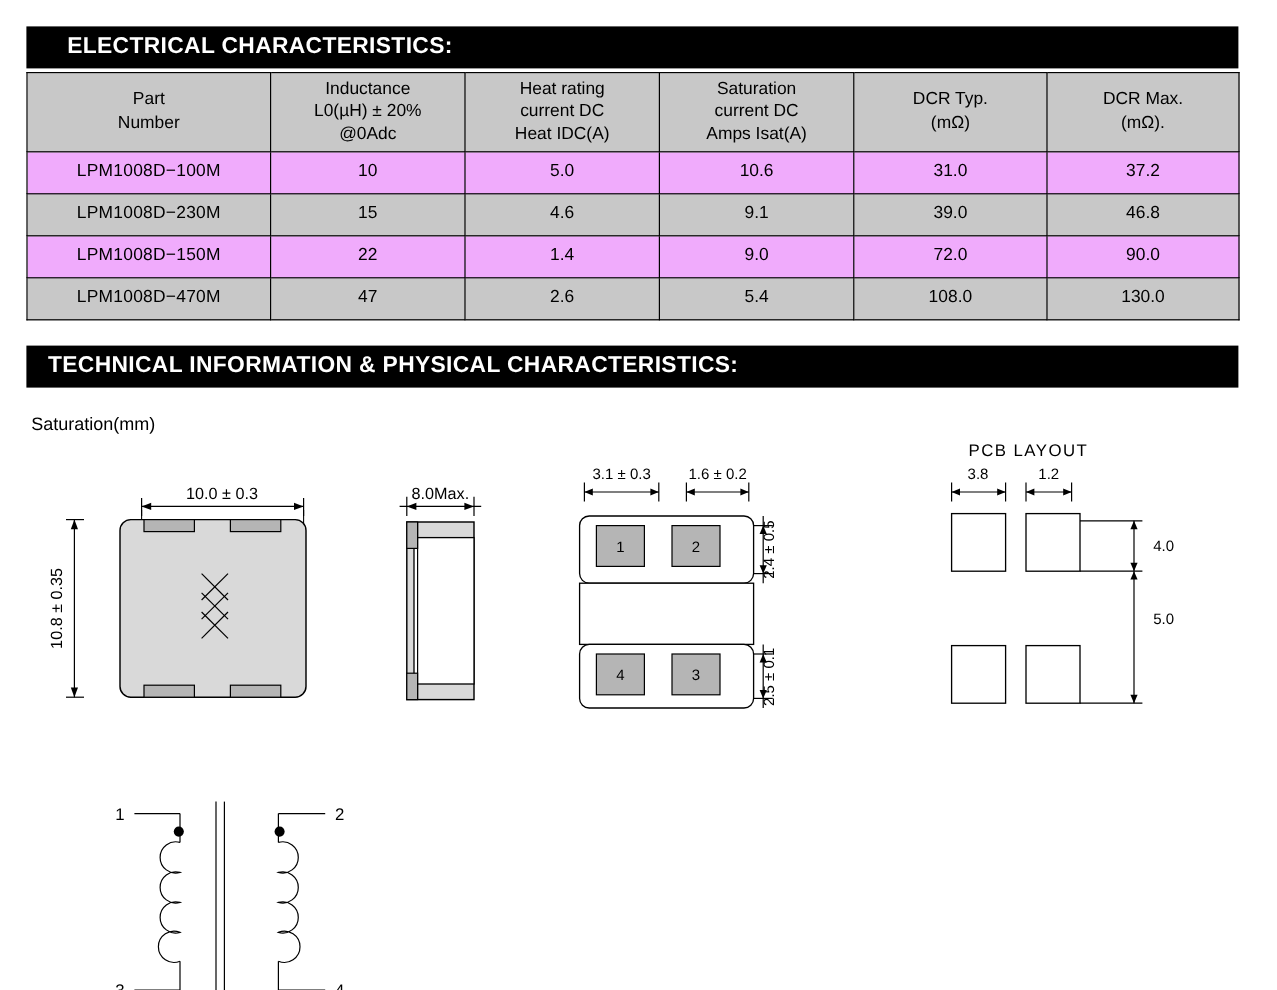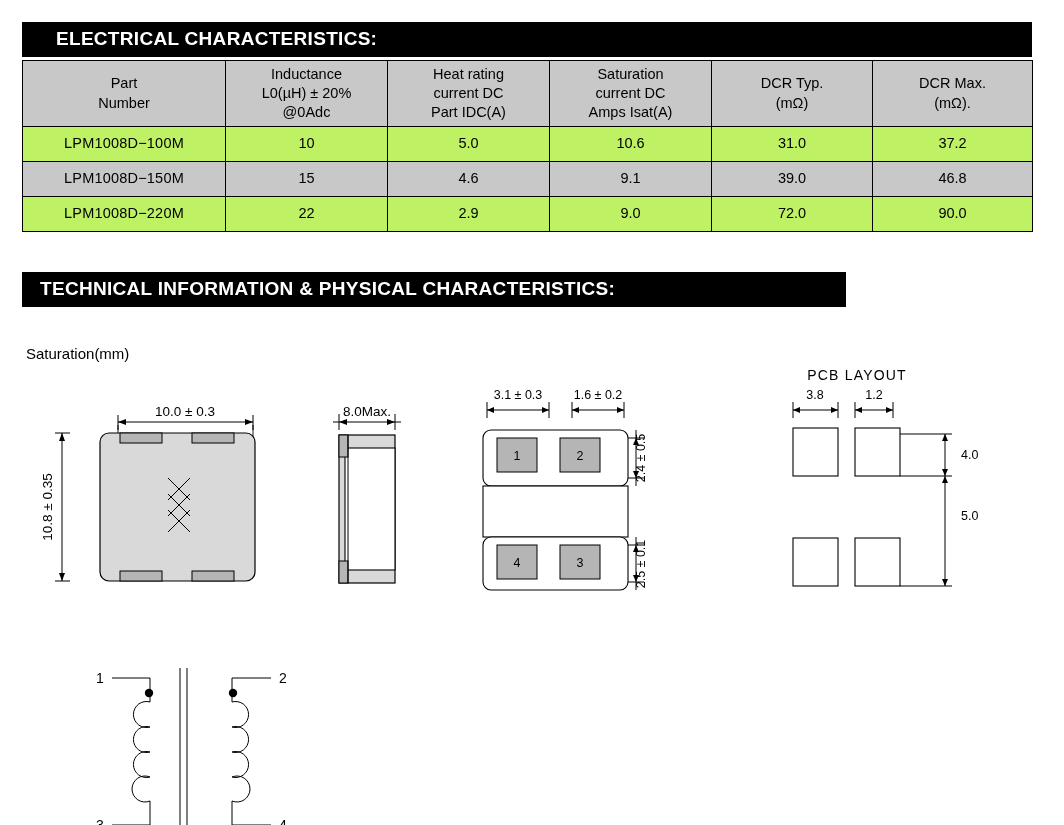--- a/index.html
+++ b/index.html
@@ -18,21 +18,21 @@
   .section-bar {
     background: #000000;
     color: #ffffff;
     font-weight: bold;
     font-size: 19px;
     letter-spacing: 0.3px;
     padding: 6px 0 7px 18px;
     margin: 0;
   }
   #elec-bar { position: absolute; left: 22px; top: 22px; width: 1010px; padding-left: 34px; }
-  #tech-bar { position: absolute; left: 22px; top: 272px; width: 824px; }
+  #tech-bar { position: absolute; left: 22px; top: 288px; width: 1010px; }
 
   
   #elec-table {
     position: absolute;
     left: 22px;
     top: 60px;
     width: 1010px;
     border-collapse: collapse;
     table-layout: fixed;
   }
@@ -44,21 +44,21 @@
     line-height: 1.32;
   }
   #elec-table thead th {
     background: #c8c8c8;
     font-weight: normal;
     height: 66px;
     vertical-align: middle;
   }
   #elec-table tbody td {
     height: 35px;
-    background: #bef264;
+    background: #f0abfc;
   }
   #elec-table tbody tr.alt td { background: #c8c8c8; }
   #elec-table tbody td.part { text-align: center; letter-spacing: 0.2px; }
 
   
   #dim-label {
     position: absolute;
     left: 26px;
     top: 345px;
     font-size: 15px;
@@ -101,21 +101,21 @@
         <div>Number</div>
       </th>
       <th>
         <div>Inductance</div>
         <div>L0(µH) ± 20%</div>
         <div>@0Adc</div>
       </th>
       <th>
         <div>Heat rating</div>
         <div>current DC</div>
-        <div>Part IDC(A)</div>
+        <div>Heat IDC(A)</div>
       </th>
       <th>
         <div>Saturation</div>
         <div>current DC</div>
         <div>Amps Isat(A)</div>
       </th>
       <th>
         <div>DCR Typ.</div>
         <div>(mΩ)</div>
       </th>
@@ -128,34 +128,42 @@
   <tbody>
     <tr>
       <td class="part">LPM1008D−100M</td>
       <td>10</td>
       <td>5.0</td>
       <td>10.6</td>
       <td>31.0</td>
       <td>37.2</td>
     </tr>
     <tr class="alt">
-      <td class="part">LPM1008D−150M</td>
+      <td class="part">LPM1008D−230M</td>
       <td>15</td>
       <td>4.6</td>
       <td>9.1</td>
       <td>39.0</td>
       <td>46.8</td>
     </tr>
     <tr>
-      <td class="part">LPM1008D−220M</td>
+      <td class="part">LPM1008D−150M</td>
       <td>22</td>
-      <td>2.9</td>
+      <td>1.4</td>
       <td>9.0</td>
       <td>72.0</td>
       <td>90.0</td>
+    </tr>
+    <tr class="alt">
+      <td class="part">LPM1008D−470M</td>
+      <td>47</td>
+      <td>2.6</td>
+      <td>5.4</td>
+      <td>108.0</td>
+      <td>130.0</td>
     </tr>
   </tbody>
 </table>
 
 <div id="tech-bar" class="section-bar">TECHNICAL INFORMATION &amp; PHYSICAL CHARACTERISTICS:</div>
 
 <div id="dim-label">Saturation(mm)</div>
 
 <div id="drawing">
 <svg width="1064" height="495" viewBox="0 0 1064 495" xmlns="http://www.w3.org/2000/svg">

